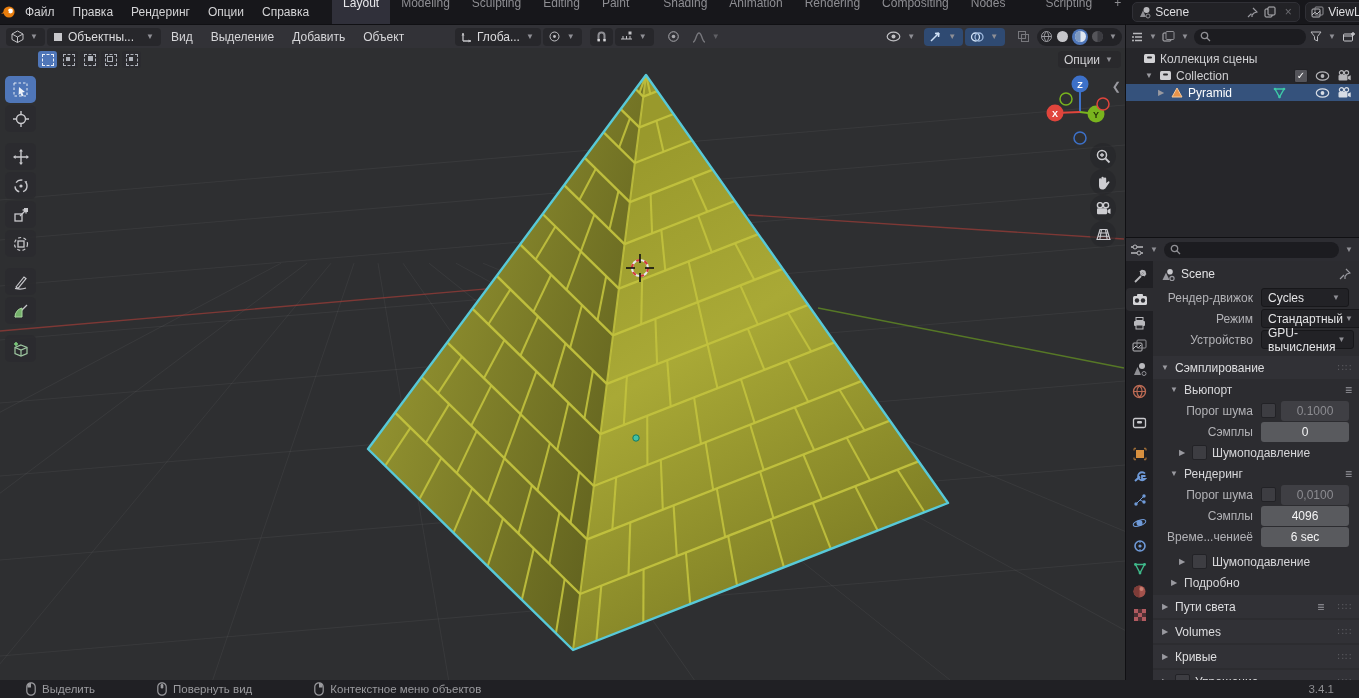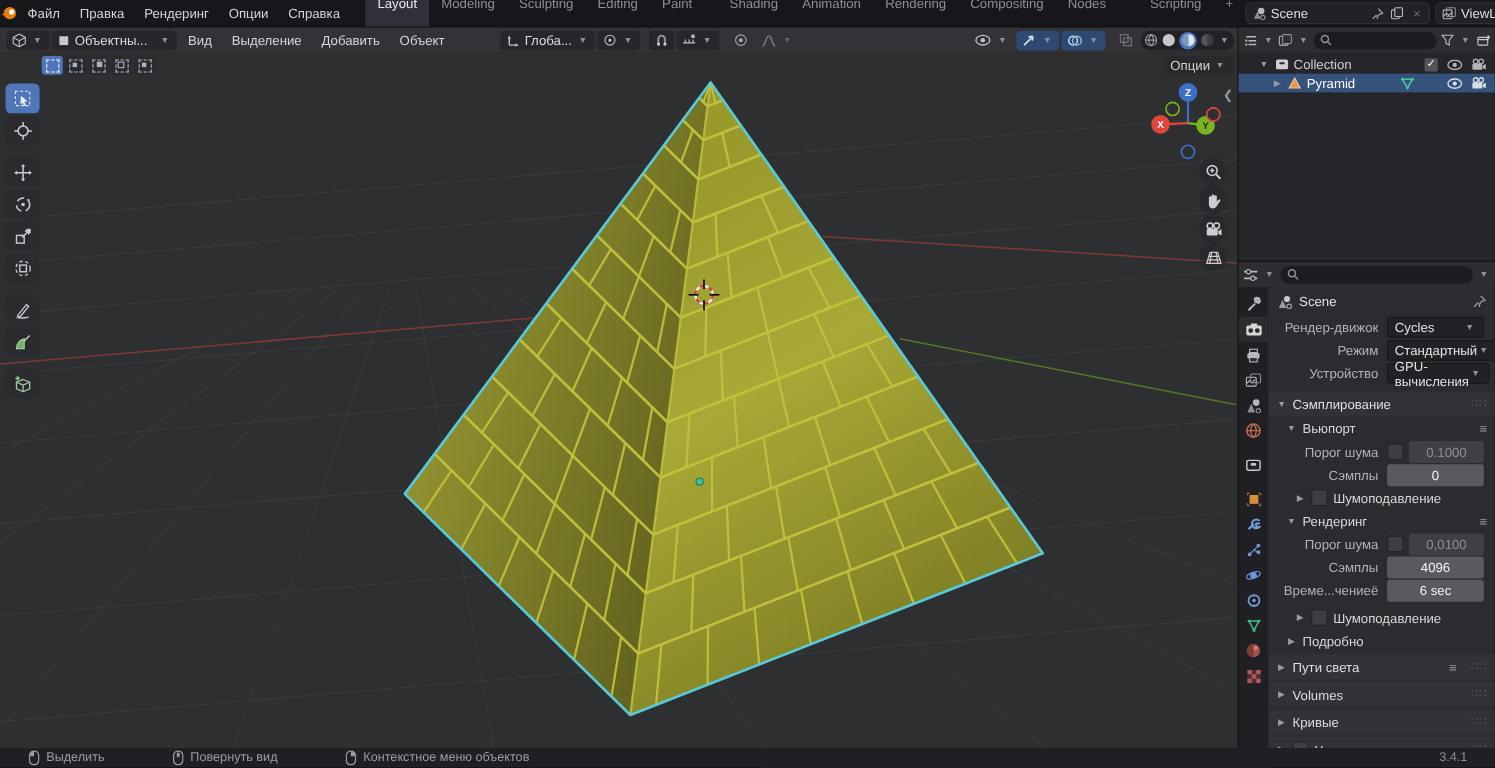--- a/index.html
+++ b/index.html
@@ -585,20 +585,29 @@
       <span class="mini-ic">
         <svg width="13" height="12" viewBox="0 0 13 12">
             <rect x="1.5" y="3" width="9" height="7" rx="1" fill="none" stroke="#c9c9cd"></rect>
             <path d="M1.5,5 h9" stroke="#c9c9cd"></path>
             <path d="M11,1 v4 M9,3 h4" stroke="#c9c9cd" stroke-width="1.3"></path>
           </svg>
       </span>
     </div>
     <div class="out-rows">
       <div class="orow">
+        <span class="mini-ic" style="margin-left:8px">
+          <svg width="13" height="11" viewBox="0 0 13 11">
+              <rect x="1" y="1" width="11" height="9" rx="1.5" fill="#d2d2d5"></rect>
+              <rect x="4" y="3.5" width="5" height="2" rx="1" fill="#2a2a2e"></rect>
+            </svg>
+        </span>
+        <span>Коллекция сцены</span>
+      </div>
+      <div class="orow">
         <span class="disc" style="margin-left:10px">▼</span>
         <span class="mini-ic">
           <svg width="13" height="11" viewBox="0 0 13 11">
               <rect x="1" y="1" width="11" height="9" rx="1.5" fill="#cfcfd3"></rect>
               <rect x="4" y="3.5" width="5" height="2" rx="1" fill="#2a2a2e"></rect>
             </svg>
         </span>
         <span>Collection</span>
         <span class="right-ics">
           <span class="cb" style="width:12px;height:12px;background:#54545a;display:flex;align-items:center;justify-content:center;color:#fff;font-size:10px;margin:0">✓</span>

